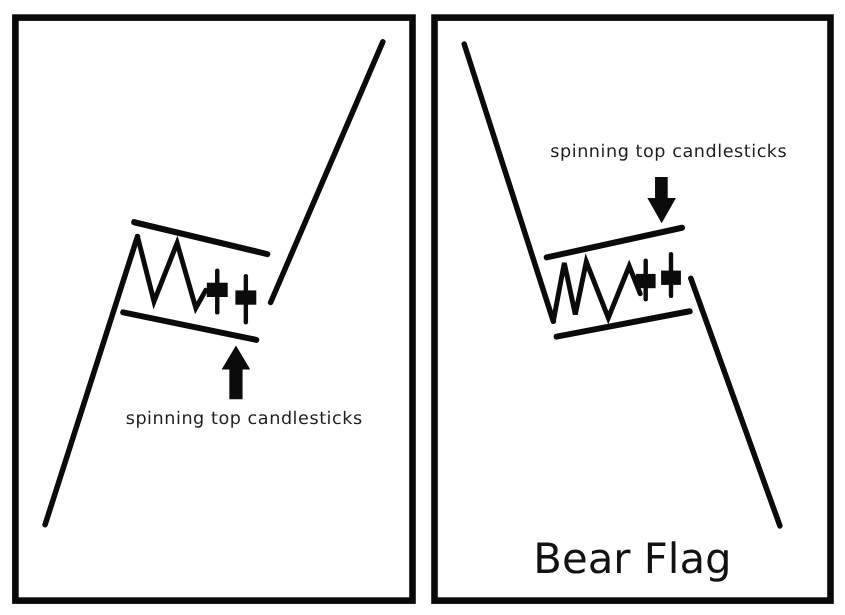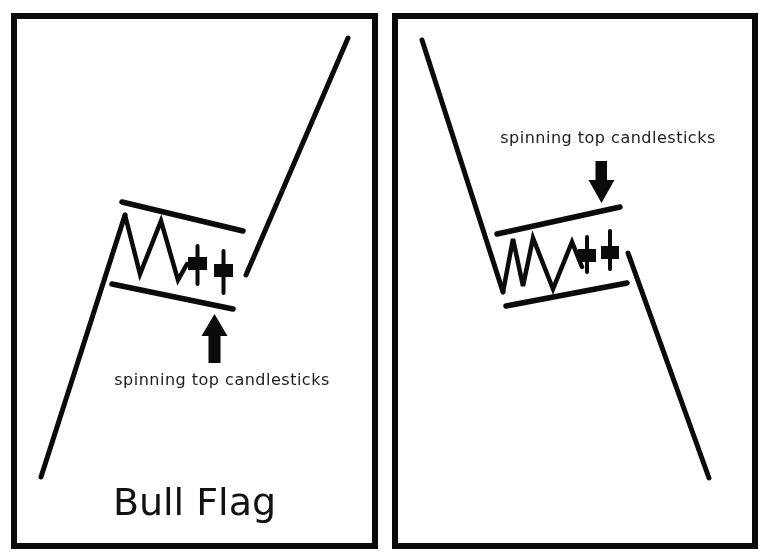--- a/index.html
+++ b/index.html
@@ -101,15 +101,15 @@
 
     <line class="ln breakout" x1="628" y1="253" x2="709" y2="478" stroke="#f4515c"></line>
 
     <path class="solid" d="M595.5 161 L607 161 L607 180 L614.5 180 L601.5 203 L588.5 180 L595.5 180 Z"></path>
   </svg>
 
   <div class="annotation bull">spinning top candlesticks</div>
 
   <div class="annotation bear">spinning top candlesticks</div>
 
-  <div class="title bull">Bull Flag</div>
 
+  <div class="title bear">Bear Flag</div>
 </div>
 
 </body></html>

